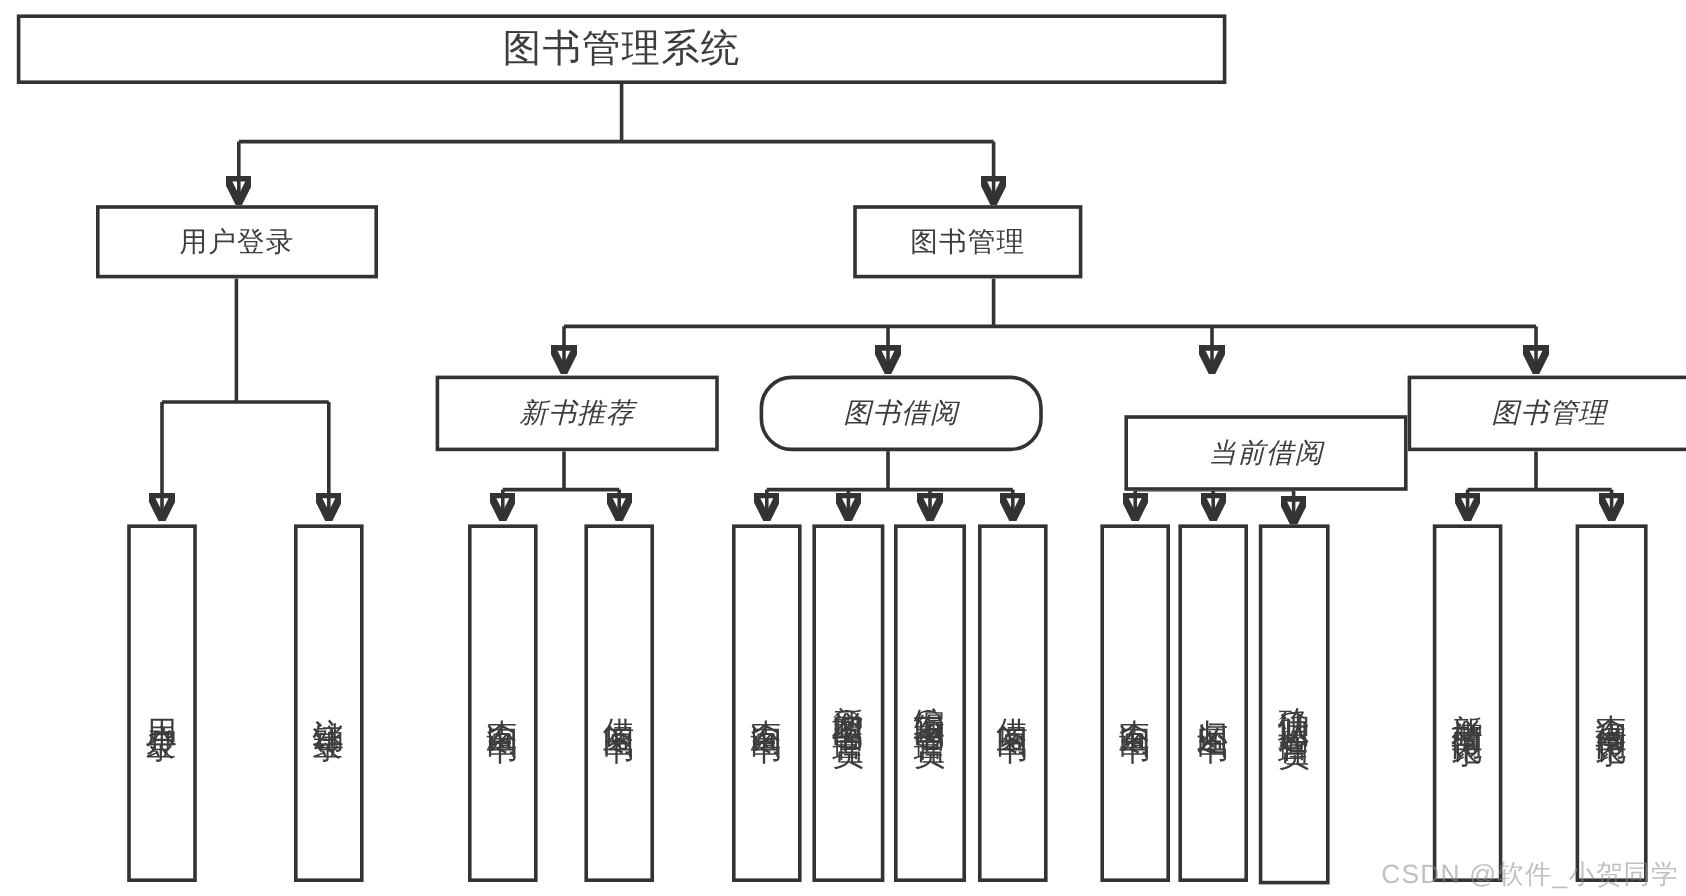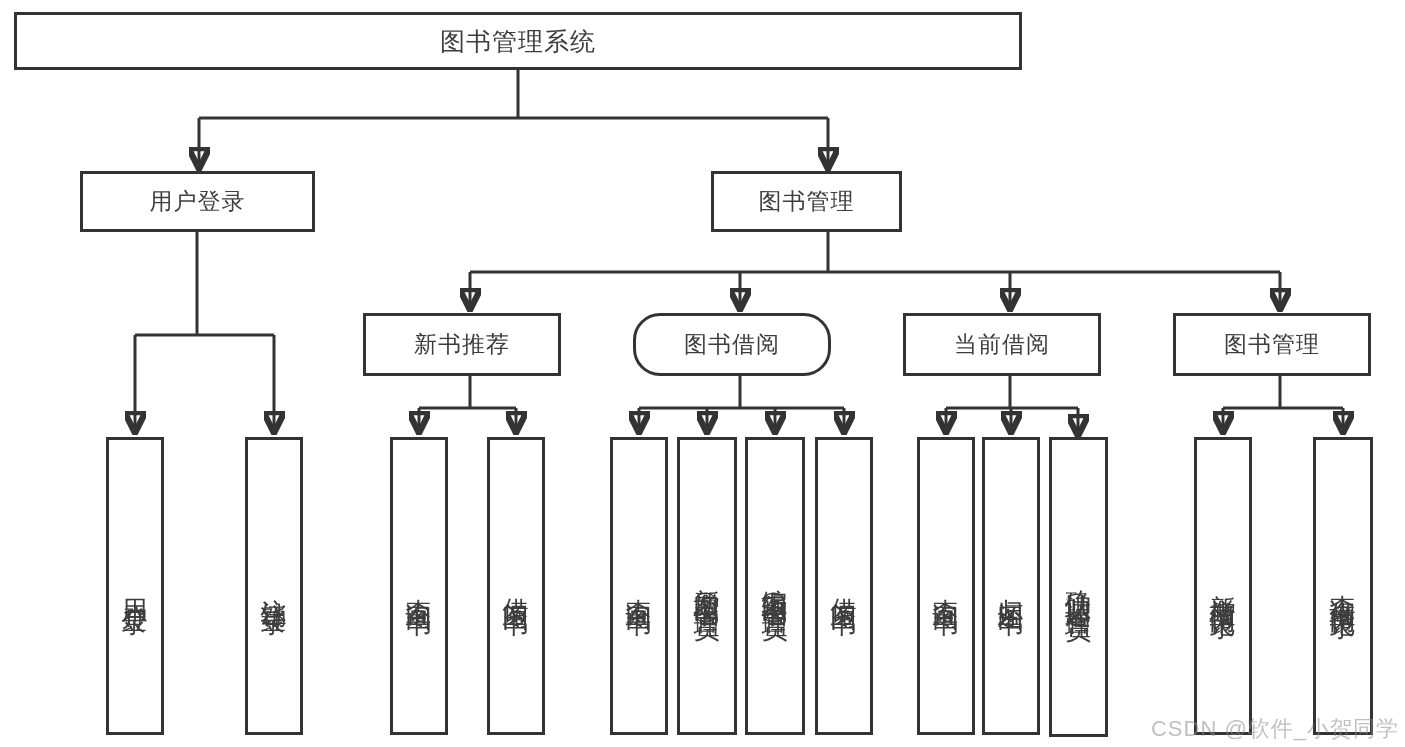--- a/index.html
+++ b/index.html
@@ -30,27 +30,27 @@
     justify-content: center;
     color: #3d3d3d;
     z-index: 1;
   }
   .hlabel {
     font-size: 23px;
     letter-spacing: 1px;
     white-space: nowrap;
   }
   .n-root  { left: 14px;  top: 12px;  width: 1008px; height: 58px; }
-  .n-root .hlabel { font-size: 25px; }
+  .n-root .hlabel { font-size: 32px; }
   .n-l2a   { left: 80px;  top: 171px; width: 235px; height: 61px; }
   .n-l2b   { left: 711px; top: 171px; width: 191px; height: 61px; }
-  .n-l3    { top: 313px; width: 198px; height: 63px; }
+  .n-l3    { top: 313px; width: 236px; height: 63px; font-style: italic; }
   .n-l3a   { left: 363px; }
   .n-l3b   { left: 633px; border-radius: 27px; }
-  .n-l3c   { left: 903px; }
+  .n-l3c   { left: 937px; margin-top: 33px; }
   .n-l3d   { left: 1173px; }
   .leaf    { top: 437px; width: 58px; height: 298px; }
   .leaf .vtext {
     writing-mode: vertical-lr;
     font-size: 26px;
     letter-spacing: 4px;
     line-height: 1;
     color: #3d3d3d;
     white-space: nowrap;
   }

